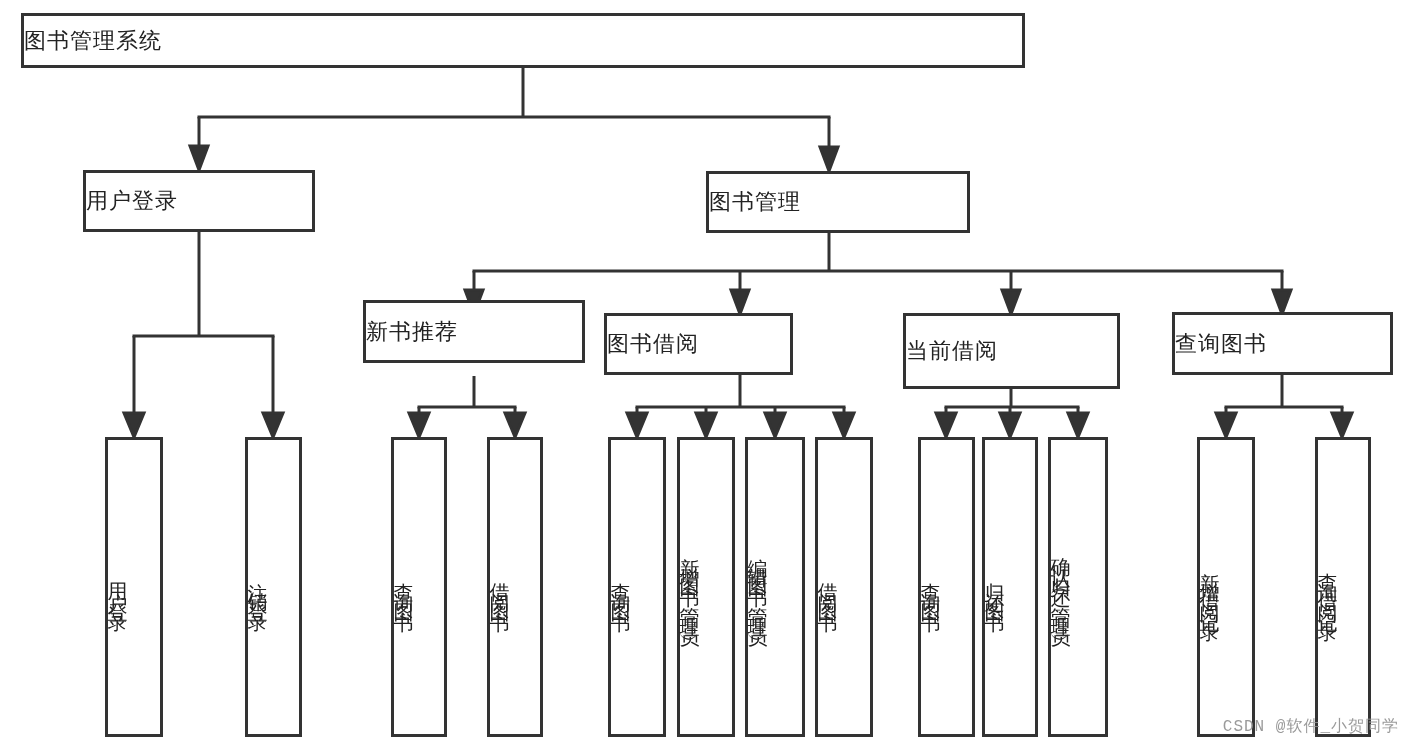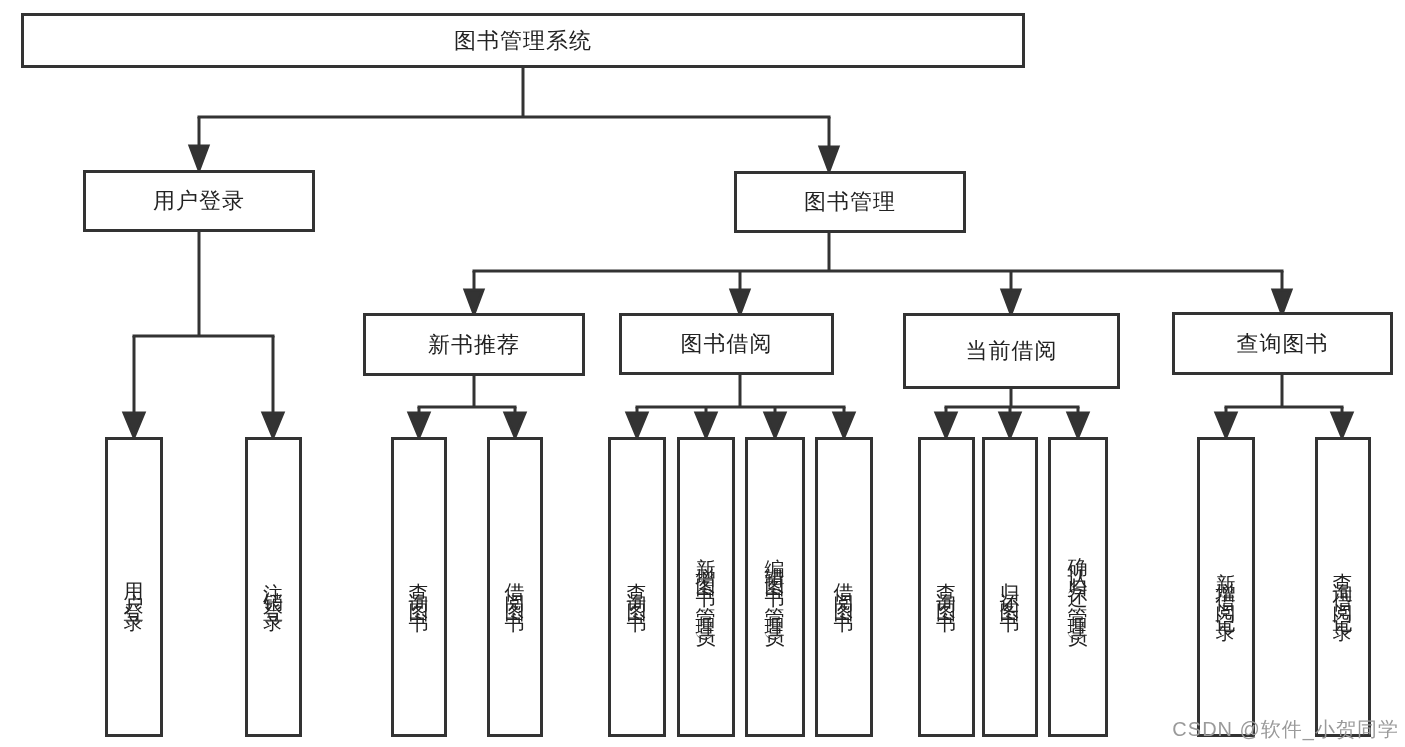--- a/index.html
+++ b/index.html
@@ -1,26 +1,26 @@
 <!DOCTYPE html>
 <html><head>
 <meta charset="utf-8">
 <style>
   html,body{margin:0;padding:0;background:#ffffff;}
   body{font-family:"Liberation Sans","DejaVu Sans",sans-serif;}
   .canvas{position:relative;width:1405px;height:747px;background:#ffffff;overflow:hidden;}
   .edges{position:absolute;left:0;top:0;z-index:1;}
   .node{position:absolute;box-sizing:border-box;border:3px solid #333333;background:#ffffff;
-        display:flex;align-items:center;justify-content:center;z-index:2;}
+        display:flex;align-items:center;z-index:2;}
   .node .lbl{color:#222222;white-space:nowrap;}
   .node.h .lbl{font-size:22px;letter-spacing:1px;}
   .node.v .lbl{writing-mode:vertical-rl;text-orientation:mixed;font-size:20px;
                letter-spacing:10px;line-height:1;white-space:normal;}
-  .watermark{position:absolute;z-index:3;right:6px;top:716px;font-size:20px;
-             color:#9a9a9a;letter-spacing:1px;white-space:nowrap;}
+  .watermark{position:absolute;z-index:3;right:6px;top:716px;font-size:16px;
+             color:#9a9a9a;letter-spacing:1px;white-space:nowrap;font-family:Liberation Mono, monospace;}
 </style>
 </head>
 <body>
 
 <div class="canvas">
 
   <svg class="edges" width="1405" height="747" viewBox="0 0 1405 747">
     <g stroke="#333333" stroke-width="3" fill="#333333">
 
       <g>
@@ -98,28 +98,28 @@
     </g>
   </svg>
 
   <div class="node h" style="left:21px;top:13px;width:1004px;height:55px">
     <span class="lbl">图书管理系统</span>
   </div>
 
   <div class="node h" style="left:83px;top:170px;width:232px;height:62px">
     <span class="lbl">用户登录</span>
   </div>
-  <div class="node h" style="left:734px;top:171px;width:232px;height:62px">
+  <div class="node h" style="left:706px;top:171px;width:264px;height:62px">
     <span class="lbl">图书管理</span>
   </div>
 
-  <div class="node h" style="left:363px;top:313px;width:222px;height:63px">
+  <div class="node h" style="left:363px;top:300px;width:222px;height:63px">
     <span class="lbl">新书推荐</span>
   </div>
-  <div class="node h" style="left:619px;top:313px;width:215px;height:62px">
+  <div class="node h" style="left:604px;top:313px;width:189px;height:62px">
     <span class="lbl">图书借阅</span>
   </div>
   <div class="node h" style="left:903px;top:313px;width:217px;height:76px">
     <span class="lbl">当前借阅</span>
   </div>
   <div class="node h" style="left:1172px;top:312px;width:221px;height:63px">
     <span class="lbl">查询图书</span>
   </div>
 
   <div class="node v" style="left:105px;top:437px;width:58px;height:300px">

